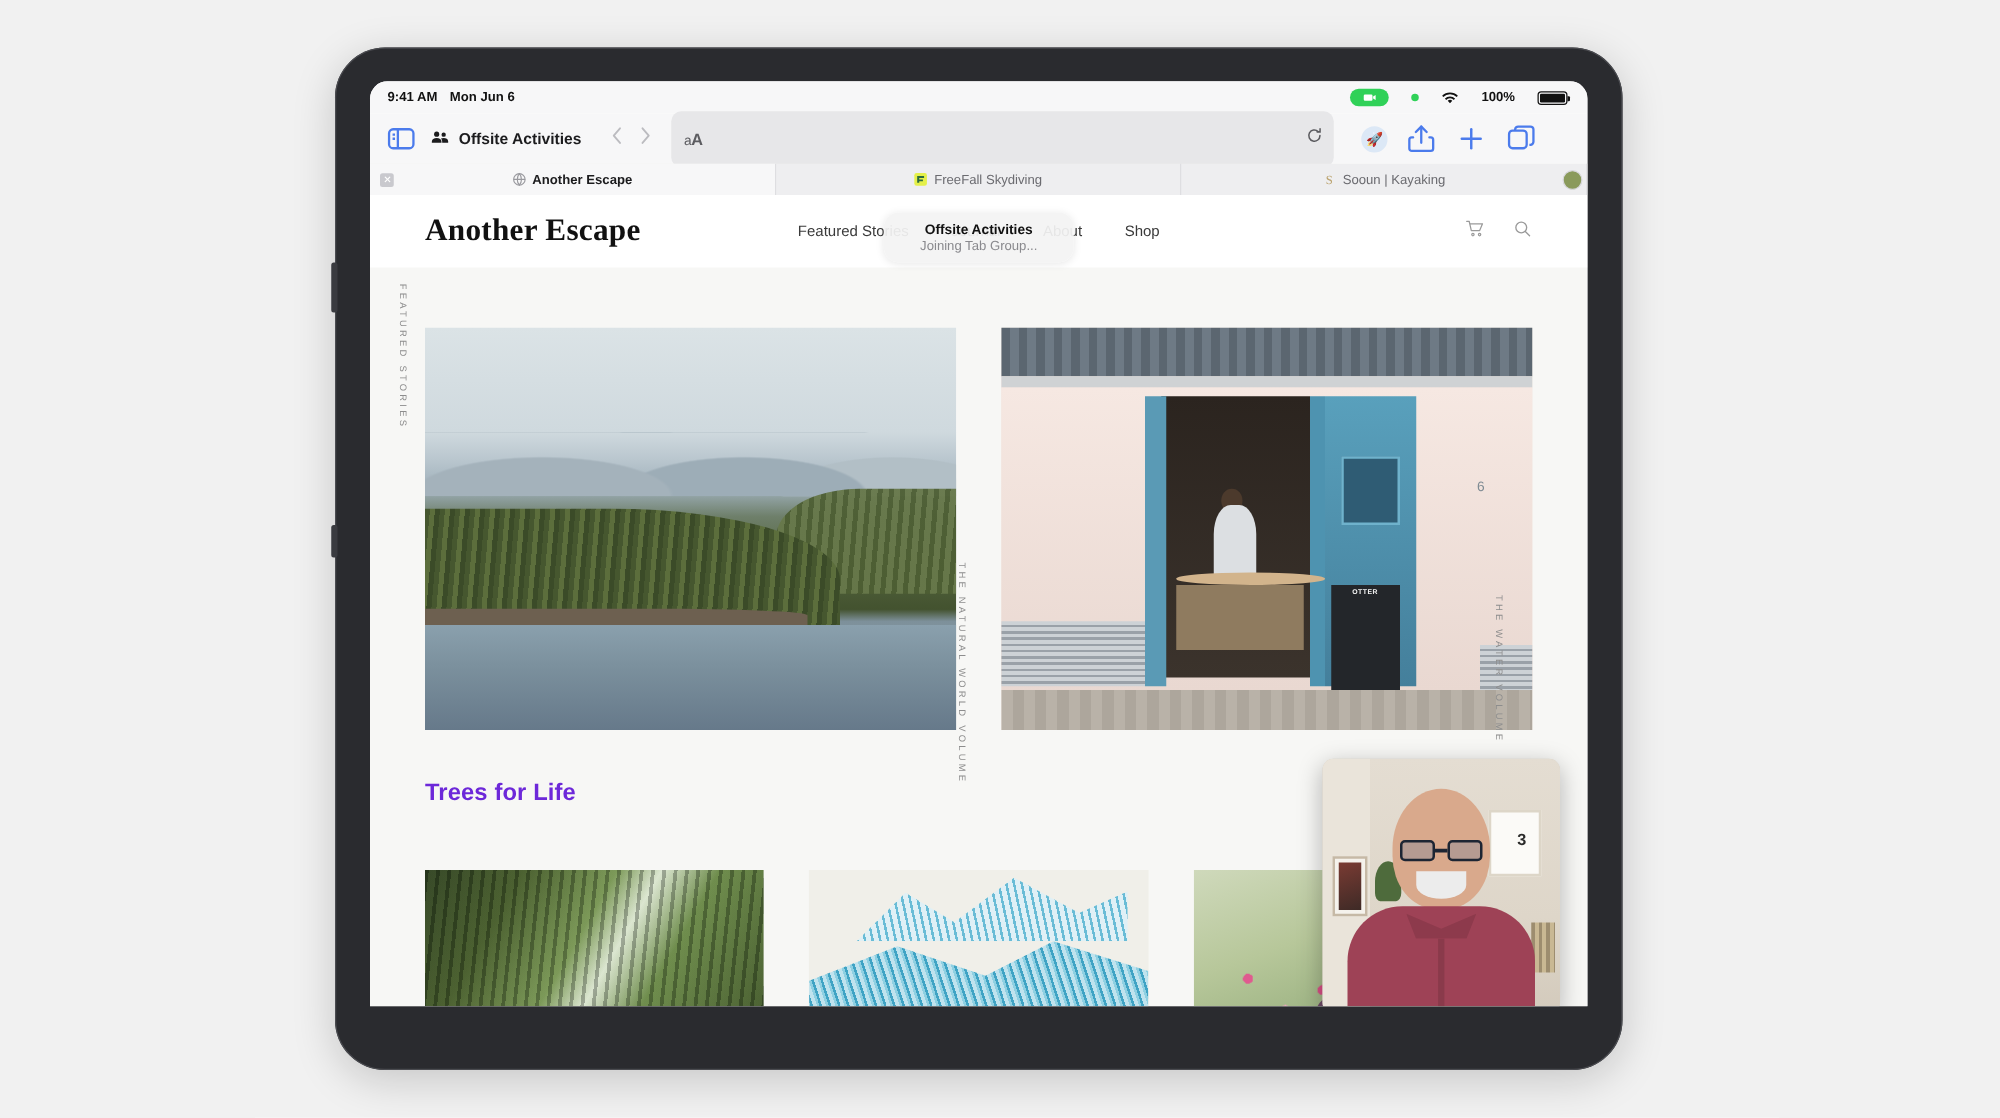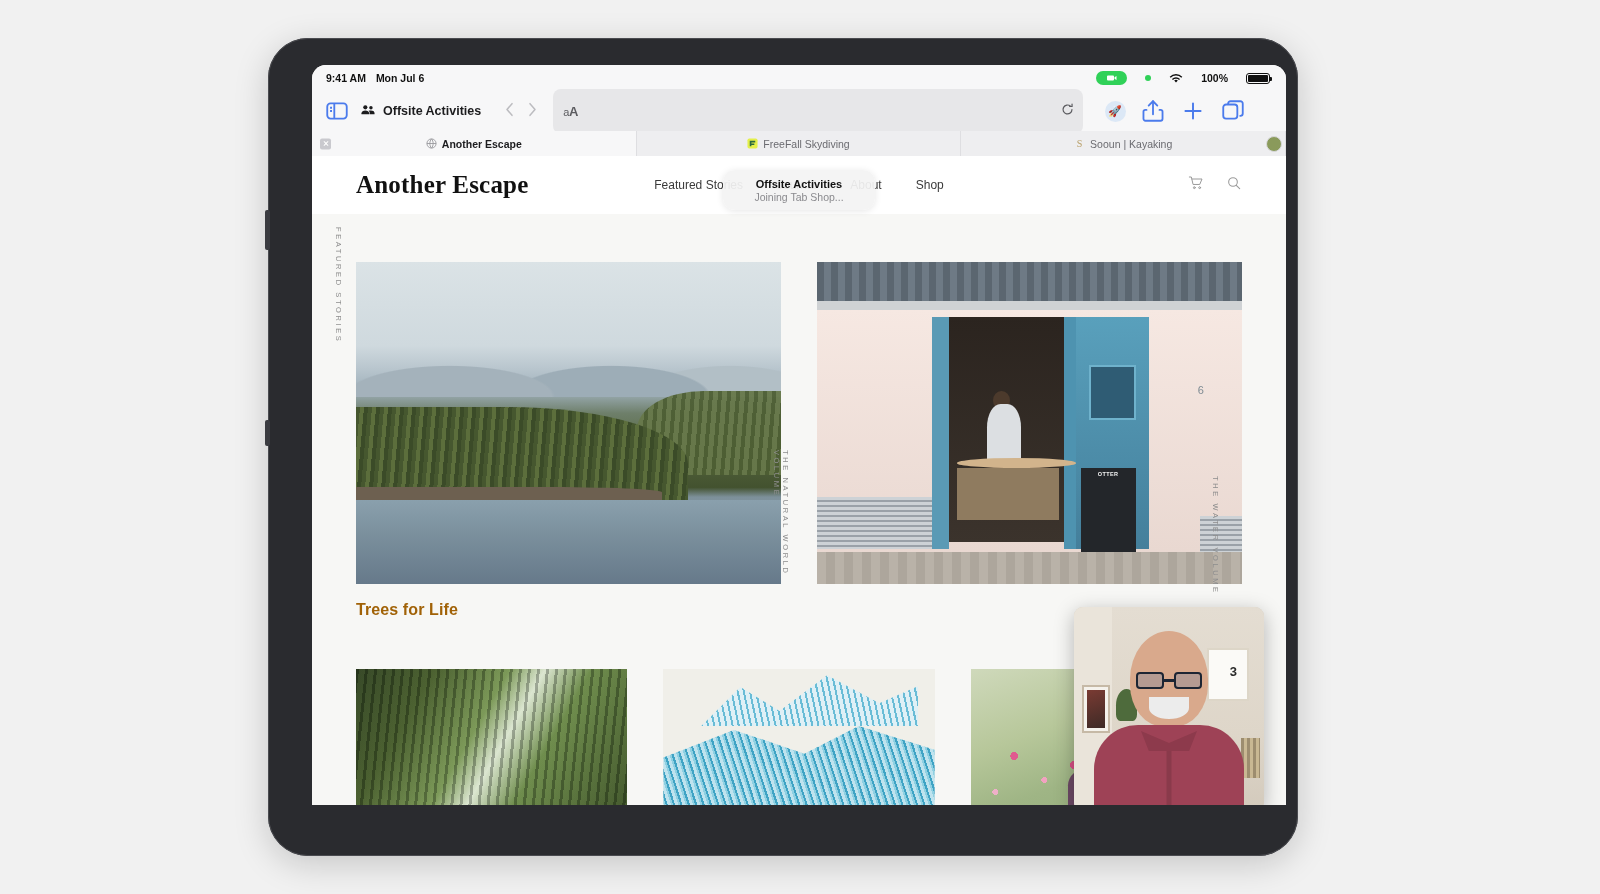--- a/index.html
+++ b/index.html
@@ -36,21 +36,21 @@
     background: #3a3b40;
     border-radius: 2px;
   }
   .sb-top1 { left: 470px; top: 33px; width: 46px; height: 5px; }
   .sb-top2 { left: 560px; top: 33px; width: 46px; height: 5px; }
   .sb-left1 { left: 265px; top: 210px; width: 5px; height: 40px; }
   .sb-left2 { left: 265px; top: 420px; width: 5px; height: 26px; }
 
   #screen {
     position: absolute;
-    left: 312px; top: 65px;
+    left: 296px; top: 65px;
     width: 974px; height: 740px;
     background: #ffffff;
     border-radius: 14px 14px 0 0;
     overflow: hidden;
   }
 
   
   #statusbar {
     position: relative;
     height: 26px;
@@ -240,24 +240,24 @@
   #vl-water    { right: 22px; top: 214px; }
 
   .card { position: relative; }
   .card .thumb {
     width: 100%;
     height: 322px;
     overflow: hidden;
     position: relative;
   }
   .card .title {
-    font-size: 16px;
+    font-size: 19px;
     font-weight: bold;
-    color: #a16207;
-    margin-top: 17px;
+    color: #6d28d9;
+    margin-top: 40px;
     letter-spacing: .1px;
   }
   #card-left  { width: 426px; }
   #card-right { width: 426px; }
 
   
   #row2 {
     display: flex;
     gap: 36px;
     padding: 50px 44px 0 44px;
@@ -400,21 +400,21 @@
     <div class="side-button sb-top2"></div>
   </div>
   <div class="side-button sb-left1"></div>
   <div class="side-button sb-left2"></div>
 
   <div id="screen">
 
     <div id="statusbar">
       <div class="left">
         <span>9:41 AM</span>
-        <span>Mon Jul 6</span>
+        <span>Mon Jun 6</span>
       </div>
       <div class="right">
         <span class="cam-pill">
           <svg viewBox="0 0 24 24" fill="#fff">
               <path d="M4 7h10a2 2 0 0 1 2 2v6a2 2 0 0 1-2 2H4a2 2 0 0 1-2-2V9a2 2 0 0 1 2-2zm13 3.5 4-2.5v8l-4-2.5z"></path>
             </svg>
         </span>
         <span class="green-dot"></span>
         <span class="wifi-ico">
           <svg viewBox="0 0 20 15" fill="#111">
@@ -554,21 +554,21 @@
           <span>
             <svg viewBox="0 0 24 24" fill="none" stroke="#9a9a9a" stroke-width="1.6" stroke-linecap="round">
                 <circle cx="10.5" cy="10.5" r="6.5"></circle>
                 <line x1="15.4" y1="15.4" x2="20.5" y2="20.5"></line>
               </svg>
           </span>
         </div>
 
         <div id="join-toast">
           <div class="t1">Offsite Activities</div>
-          <div class="t2">Joining Tab Shop...</div>
+          <div class="t2">Joining Tab Group...</div>
         </div>
       </div>
 
       <div id="featured">
         <div class="vlabel" id="vl-featured">FEATURED STORIES</div>
 
         <div class="card" id="card-left">
           <div class="thumb">
             <div class="img-lake"></div>
               <div class="lake-mtn"></div>

